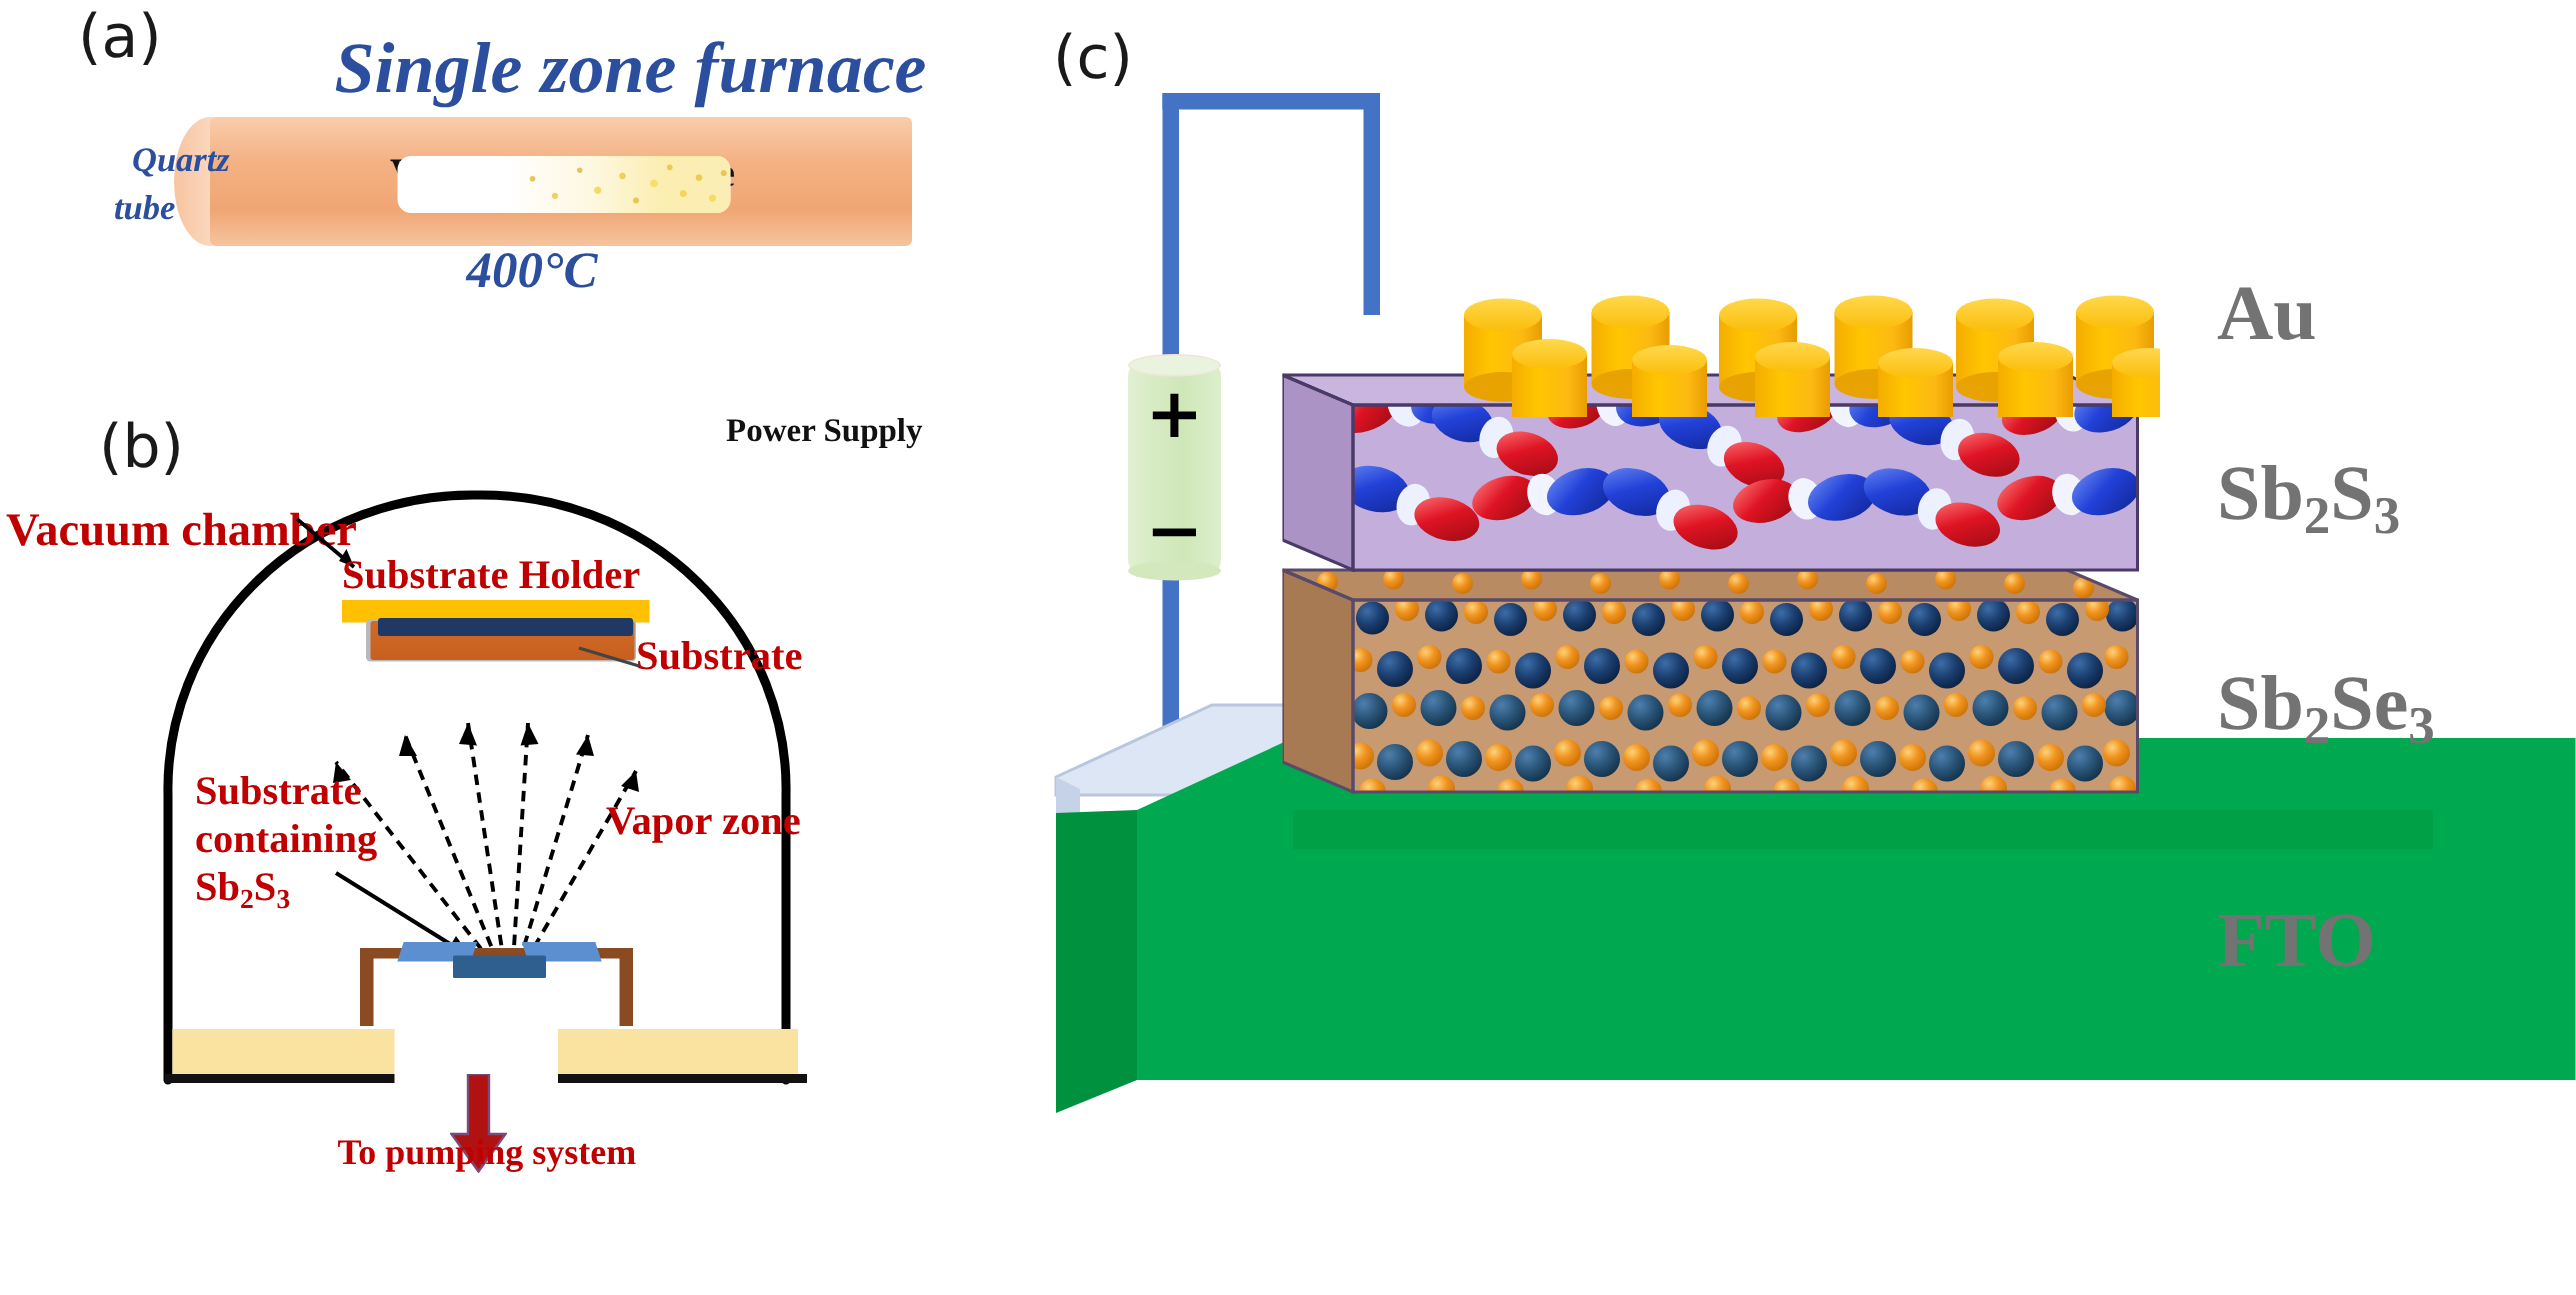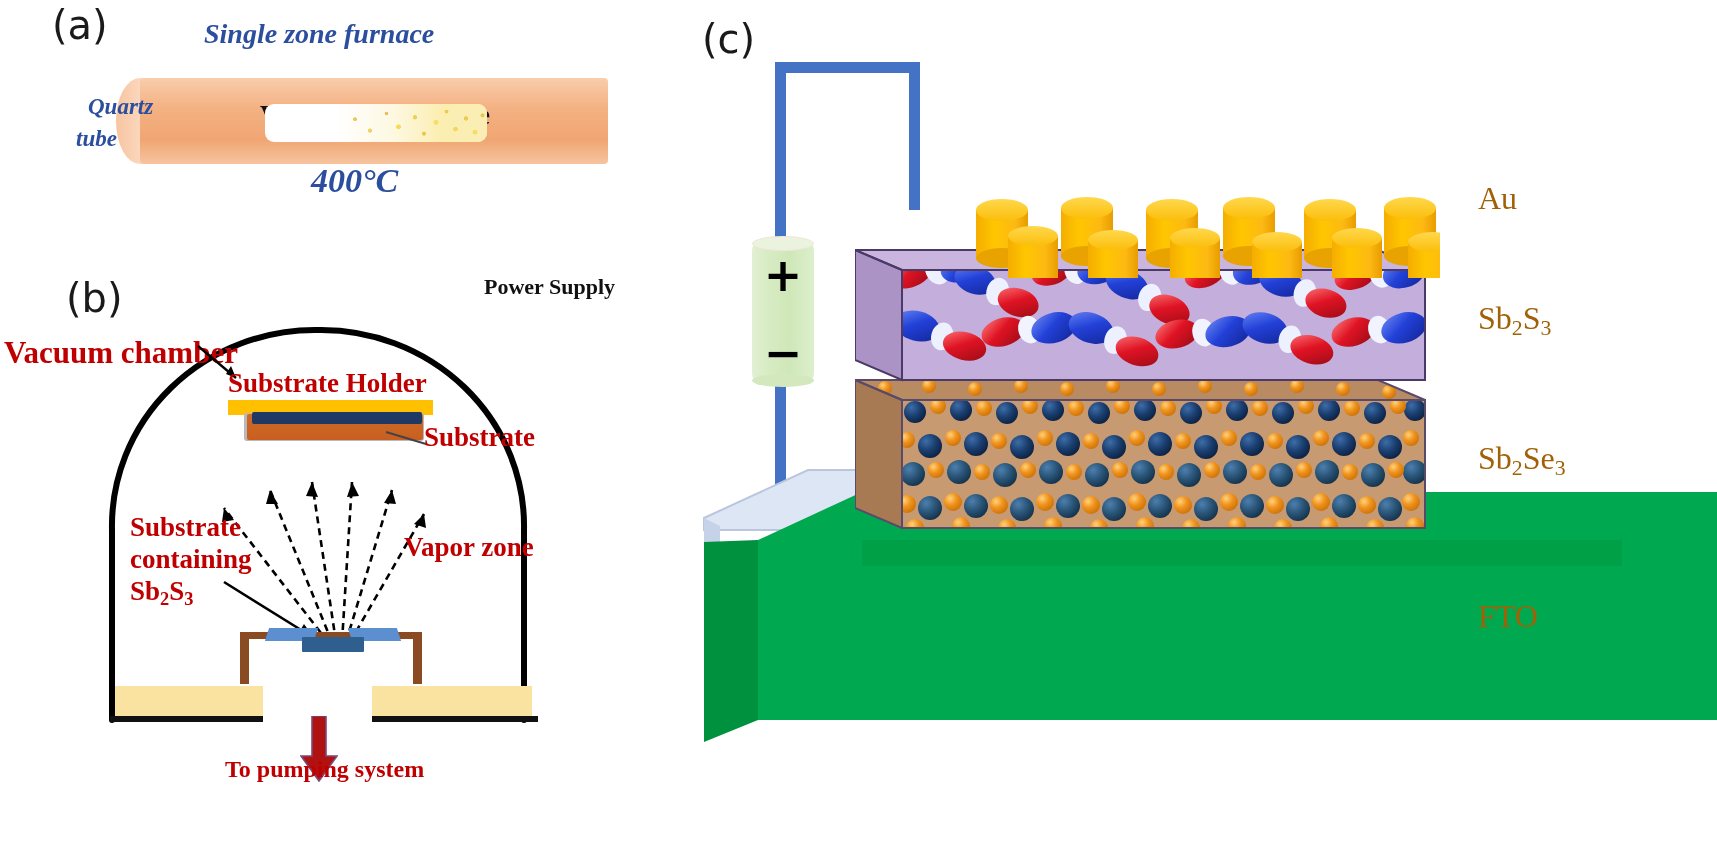--- a/index.html
+++ b/index.html
@@ -70,31 +70,31 @@
         background:linear-gradient(90deg,#e2efd4 0%,#d8ecc4 25%,#cfe7b8 60%,#dcefcc 100%);
         border-radius:5px/8px;}
   .batt-top{position:absolute;left:752px;top:236px;width:62px;height:15px;border-radius:50%;
         background:#e9f3de;border:1px solid #f3e3d8;box-sizing:border-box;}
   .batt-bot{position:absolute;left:752px;top:374px;width:62px;height:13px;border-radius:50%;
         background:#d3e8bd;}
   .batt-sym{position:absolute;font-family:"DejaVu Sans", sans-serif;font-weight:bold;
         color:#000;text-align:center;width:62px;}
   .probe{position:absolute;left:768px;top:487px;width:26px;height:26px;border-radius:50%;
         background:#3a6fc4;}
-  .layer-lbl{font-family:"Liberation Serif", serif;font-weight:normal;color:#a16207;
-        font-size:32px;white-space:nowrap;}
+  .layer-lbl{font-family:"Liberation Serif", serif;font-weight:bold;color:#737373;
+        font-size:52px;white-space:nowrap;}
 </style>
 </head>
 <body>
 
 <div class="fig">
 
   <div class="abs panel-lbl" style="left:52px;top:2px;">(a)</div>
 
-  <div class="abs blue-it" style="left:204px;top:18px;font-size:28px;">Single zone furnace</div>
+  <div class="abs blue-it" style="left:223px;top:18px;font-size:48px;">Single zone furnace</div>
 
   <div class="tube-cap"></div>
   <div class="tube"></div>
 
   <div class="abs blk-bold" style="left:260px;top:100px;font-size:27px;">Vacuum sealed tube</div>
 
   <div class="ampoule">
     <div class="powder"></div>
   </div>
 

